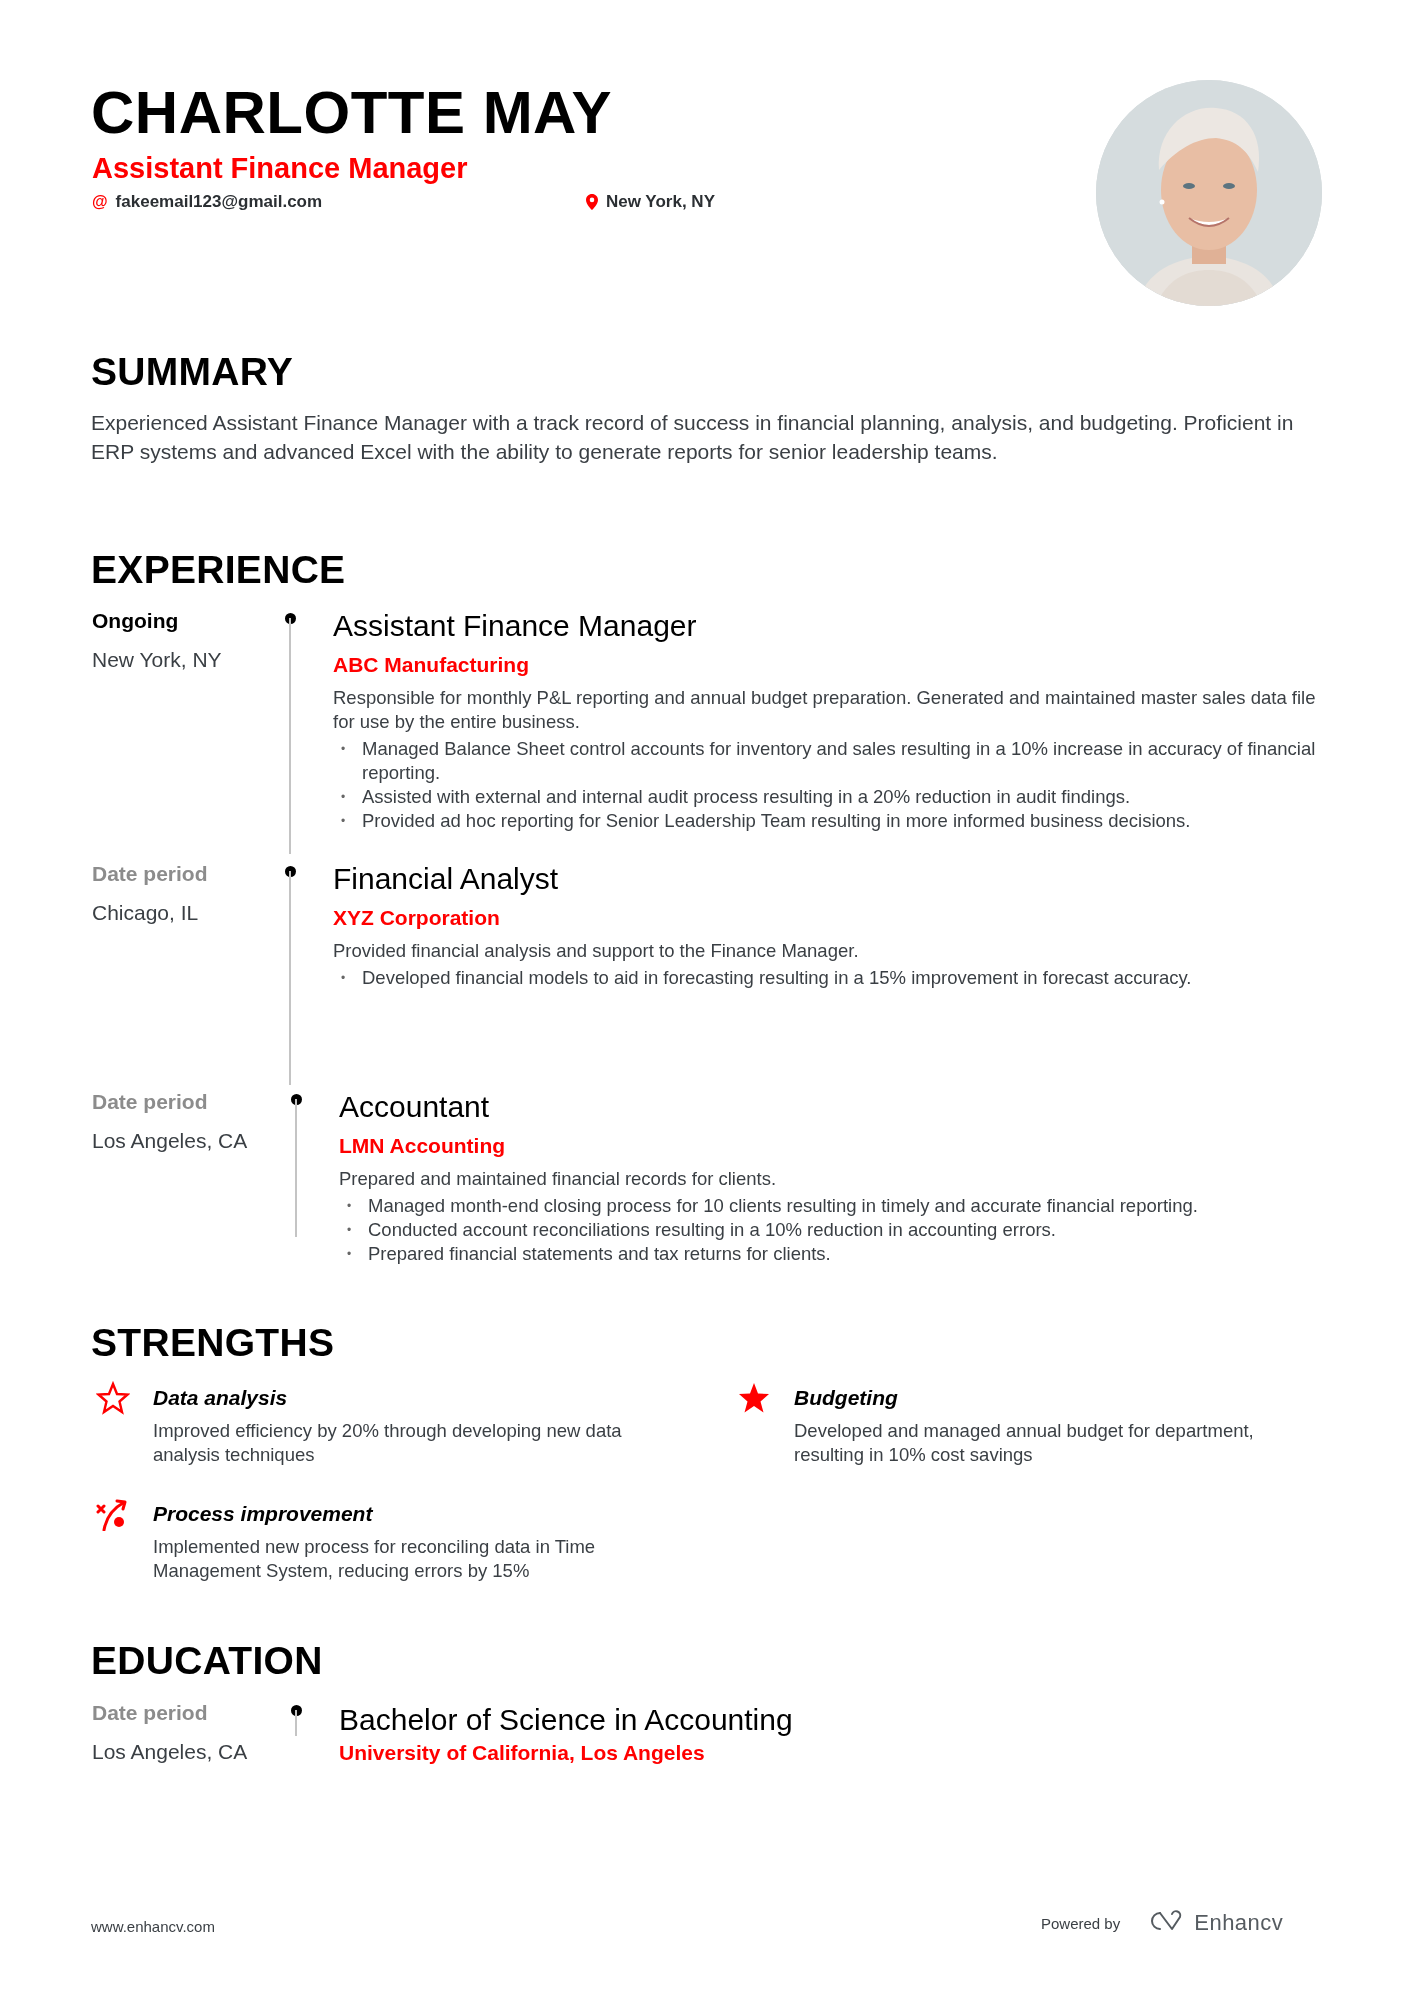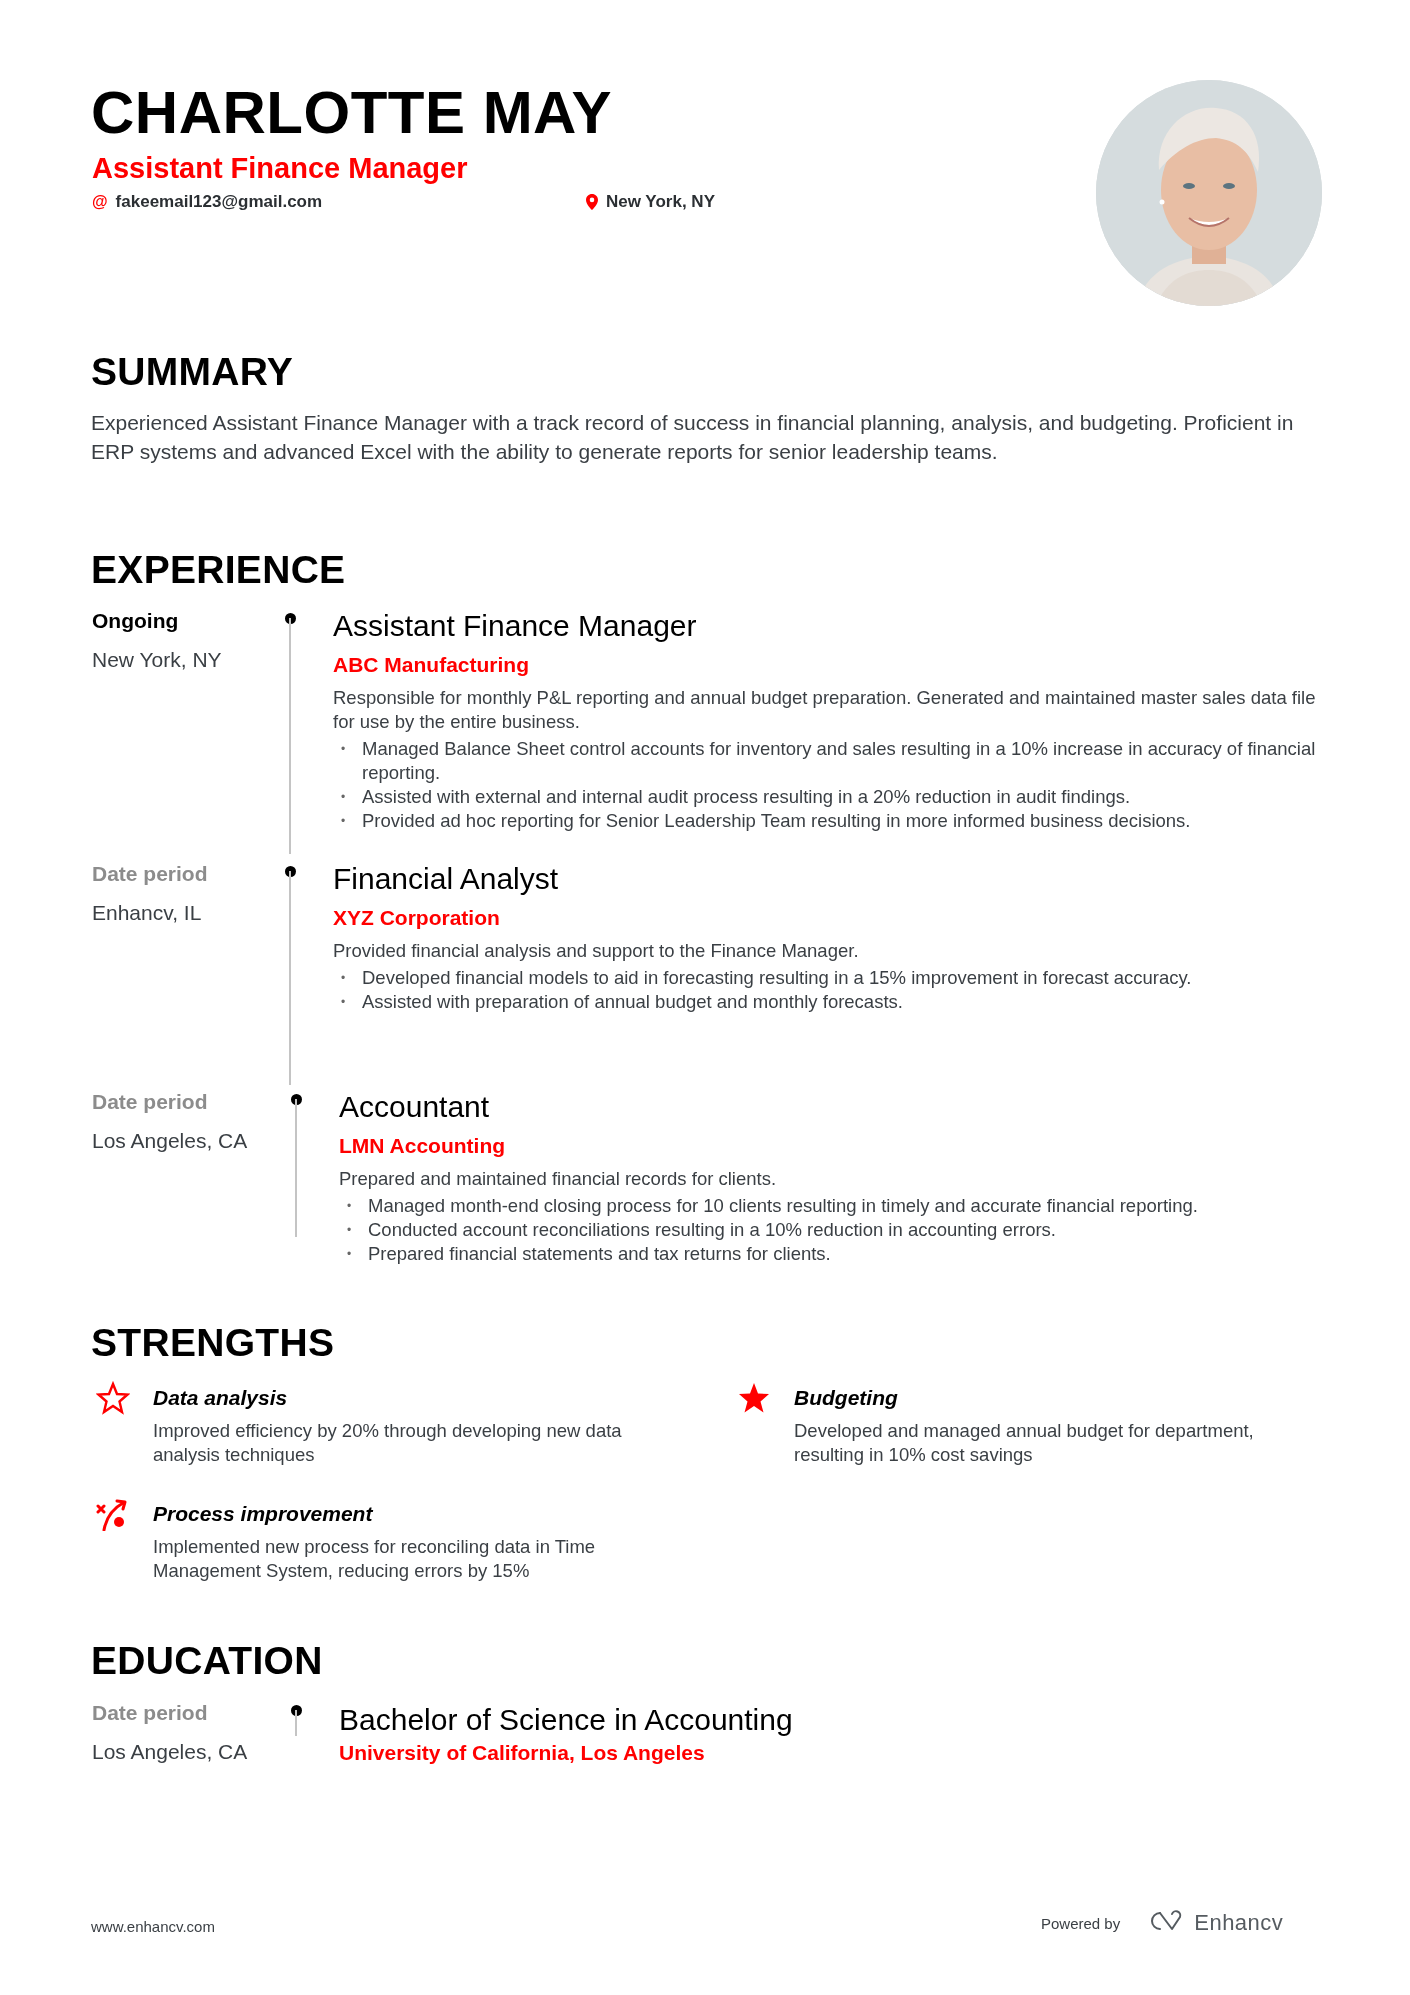--- a/index.html
+++ b/index.html
@@ -95,29 +95,28 @@
   <div class="desc" style="left:333px; top:686px; width:1000px;">Responsible for monthly P&amp;L reporting and annual budget preparation. Generated and maintained master sales data file for use by the entire business.</div>
   <ul style="left:333px; top:737px; width:1010px;">
     <li>Managed Balance Sheet control accounts for inventory and sales resulting in a 10% increase in accuracy of financial reporting.</li>
     <li>Assisted with external and internal audit process resulting in a 20% reduction in audit findings.</li>
     <li>Provided ad hoc reporting for Senior Leadership Team resulting in more informed business decisions.</li>
   </ul>
 </div>
 
 <div class="exp" style="top:0;">
   <div class="date off" style="top:861px;">Date period</div>
-  <div class="place" style="top:900px;">Enhancv, IL</div>
+  <div class="place" style="top:900px;">Chicago, IL</div>
   <div class="dot" style="left:285px; top:866px;"></div>
   <div class="line" style="left:289px; top:871px; height:214px;"></div>
   <div class="role" style="left:333px; top:861px;">Financial Analyst</div>
   <div class="company" style="left:333px; top:905px;">XYZ Corporation</div>
   <div class="desc" style="left:333px; top:939px; width:1000px;">Provided financial analysis and support to the Finance Manager.</div>
   <ul style="left:333px; top:966px; width:1000px;">
     <li>Developed financial models to aid in forecasting resulting in a 15% improvement in forecast accuracy.</li>
-    <li>Assisted with preparation of annual budget and monthly forecasts.</li>
   </ul>
 </div>
 
 <div class="exp" style="top:0;">
   <div class="date off" style="top:1089px;">Date period</div>
   <div class="place" style="top:1128px;">Los Angeles, CA</div>
   <div class="dot" style="left:291px; top:1094px;"></div>
   <div class="line" style="left:295px; top:1099px; height:138px;"></div>
   <div class="role" style="left:339px; top:1089px;">Accountant</div>
   <div class="company" style="left:339px; top:1133px;">LMN Accounting</div>

